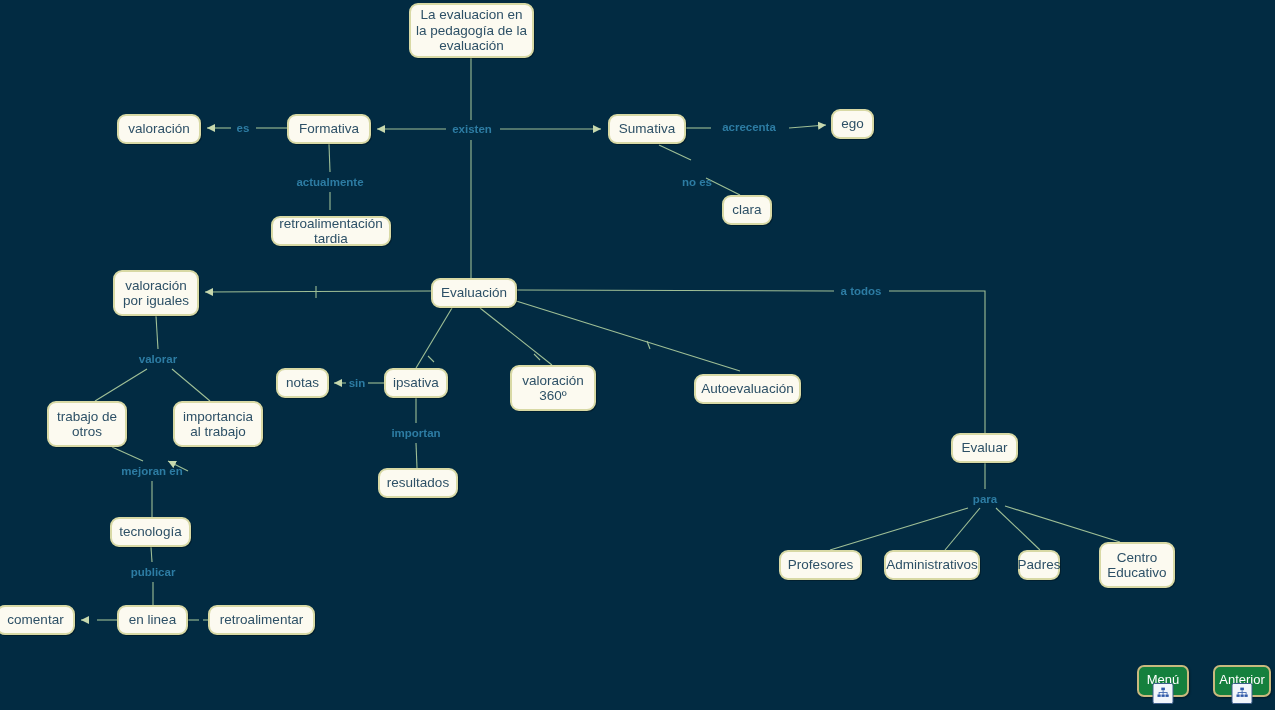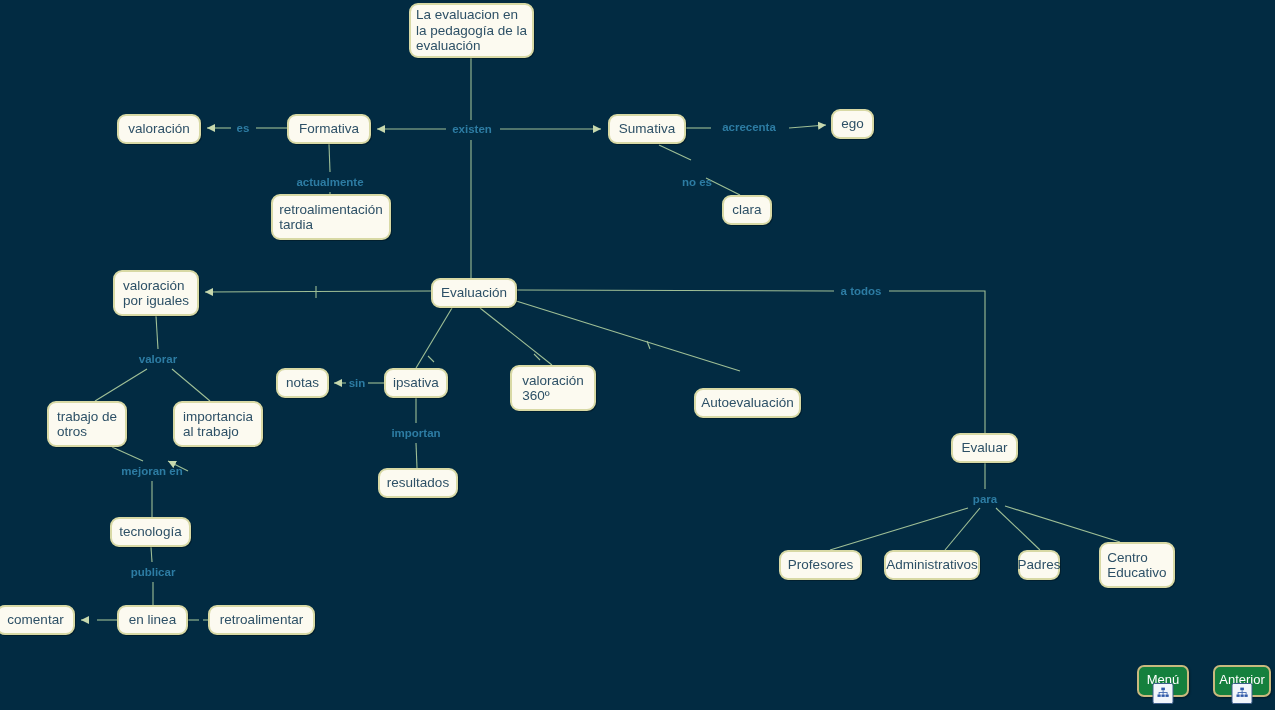--- a/index.html
+++ b/index.html
@@ -24,21 +24,21 @@
   }
   .node {
     position: absolute;
     box-sizing: border-box;
     background: #fcfaf0;
     border: 2px solid #d8d9a5;
     border-radius: 9px;
     color: #2d5066;
     font-size: 13.5px;
     line-height: 15.5px;
-    text-align: left;
+    text-align: center;
     display: flex;
     align-items: center;
     justify-content: center;
     white-space: pre-line;
     box-shadow: 1px 1px 0 rgba(0,0,0,0.28);
     z-index: 3;
   }
   .link-label {
     position: absolute;
     color: #2d7ca3;
@@ -156,35 +156,35 @@
 
   <div id="nodes">
       <div class="node" style="left: 409px; top: 3px; width: 125px; height: 55px;"><span>La evaluacion en
 la pedagogía de la
 evaluación</span></div>
       <div class="node" style="left: 117px; top: 114px; width: 84px; height: 30px;"><span>valoración</span></div>
       <div class="node" style="left: 287px; top: 114px; width: 84px; height: 30px;"><span>Formativa</span></div>
       <div class="node" style="left: 608px; top: 114px; width: 78px; height: 30px;"><span>Sumativa</span></div>
       <div class="node" style="left: 831px; top: 109px; width: 43px; height: 30px;"><span>ego</span></div>
       <div class="node" style="left: 722px; top: 195px; width: 50px; height: 30px;"><span>clara</span></div>
-      <div class="node" style="left: 271px; top: 194px; width: 120px; height: 46px;"><span>retroalimentación
+      <div class="node" style="left: 271px; top: 216px; width: 120px; height: 30px;"><span>retroalimentación
 tardia</span></div>
       <div class="node" style="left: 431px; top: 278px; width: 86px; height: 30px;"><span>Evaluación</span></div>
       <div class="node" style="left: 113px; top: 270px; width: 86px; height: 46px;"><span>valoración
 por iguales</span></div>
       <div class="node" style="left: 47px; top: 401px; width: 80px; height: 46px;"><span>trabajo de
 otros</span></div>
       <div class="node" style="left: 173px; top: 401px; width: 90px; height: 46px;"><span>importancia
 al trabajo</span></div>
       <div class="node" style="left: 276px; top: 368px; width: 53px; height: 30px;"><span>notas</span></div>
       <div class="node" style="left: 384px; top: 368px; width: 64px; height: 30px;"><span>ipsativa</span></div>
       <div class="node" style="left: 378px; top: 468px; width: 80px; height: 30px;"><span>resultados</span></div>
       <div class="node" style="left: 510px; top: 365px; width: 86px; height: 46px;"><span>valoración
 360º</span></div>
-      <div class="node" style="left: 694px; top: 388px; width: 107px; height: 30px;"><span>Autoevaluación</span></div>
+      <div class="node" style="left: 694px; top: 374px; width: 107px; height: 30px;"><span>Autoevaluación</span></div>
       <div class="node" style="left: 951px; top: 433px; width: 67px; height: 30px;"><span>Evaluar</span></div>
       <div class="node" style="left: 779px; top: 550px; width: 83px; height: 30px;"><span>Profesores</span></div>
       <div class="node" style="left: 884px; top: 550px; width: 96px; height: 30px;"><span>Administrativos</span></div>
       <div class="node" style="left: 1018px; top: 550px; width: 42px; height: 30px;"><span>Padres</span></div>
       <div class="node" style="left: 1099px; top: 542px; width: 76px; height: 46px;"><span>Centro
 Educativo</span></div>
       <div class="node" style="left: 110px; top: 517px; width: 81px; height: 30px;"><span>tecnología</span></div>
       <div class="node" style="left: 117px; top: 605px; width: 71px; height: 30px;"><span>en linea</span></div>
       <div class="node" style="left: -4px; top: 605px; width: 79px; height: 30px;"><span>comentar</span></div>
       <div class="node" style="left: 208px; top: 605px; width: 107px; height: 30px;"><span>retroalimentar</span></div>

